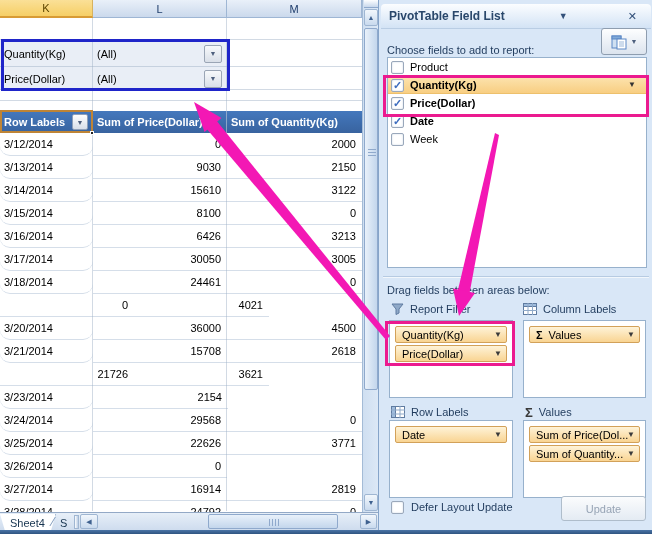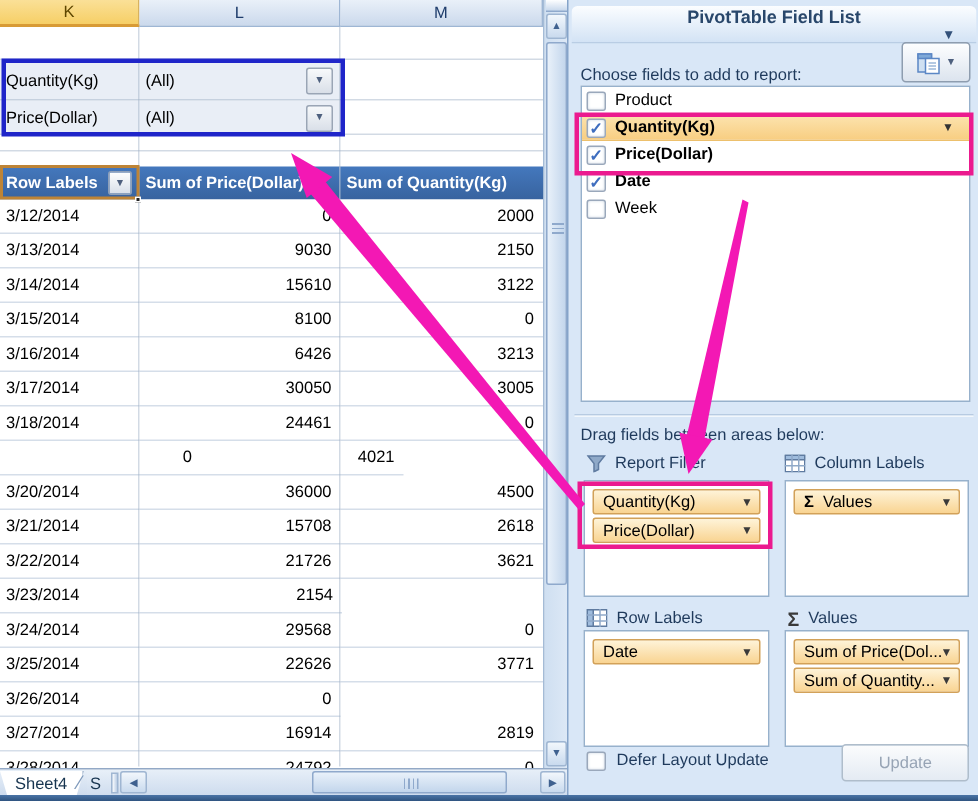--- a/index.html
+++ b/index.html
@@ -44,21 +44,21 @@
   .phdd { position:absolute; left:72px; top:3px; width:16px; height:16px;
           background:linear-gradient(#FDFEFE,#D8DFE9); border:1px solid #8EA0B9; border-radius:2px;
           display:flex; align-items:center; justify-content:center; z-index:4; }
   .activecell { position:absolute; left:0; top:110px; width:93px; height:23px;
                 border:2px solid #BE8436; z-index:5; }
   .fillhandle { position:absolute; left:90px; top:131px; width:4px; height:4px; background:#222; border:1px solid #fff; z-index:6; }
 
   .drows { position:absolute; left:0; top:133px; width:362px; height:379px; overflow:hidden; z-index:2; background:#fff; }
   .drow { display:flex; height:23px; }
   .dcell { border-bottom:1px solid #D5DEE9; display:flex; align-items:center; height:100%; }
-  .dcell.c0 { width:93px; padding-left:4px; }
+  .dcell.c0 { width:93px; padding-left:4px;border-radius:10px; }
   .dcell.c1 { width:134px; justify-content:flex-end; padding-right:6px; }
   .dcell.c2 { width:135px; justify-content:flex-end; padding-right:6px; }
 
   
   .vscroll { position:absolute; left:362px; top:0; width:16px; height:512px;
              background:linear-gradient(90deg,#CFDFF1,#DCE8F6); border-left:1px solid #A4BBD6; z-index:4; }
   .vs-split { position:absolute; left:1px; top:0; width:14px; height:8px;
               background:linear-gradient(#FDFEFF,#C8D8EC); border-bottom:1px solid #8FA9CC; }
   .sbtn { position:absolute; left:1px; width:14px; height:17px;
           background:linear-gradient(#F2F7FC,#C9DAEE); border:1px solid #9FB6D2; border-radius:2px;
@@ -89,21 +89,21 @@
 
   .bottomstrip { position:absolute; left:0; top:530px; width:652px; height:4px;
                  background:linear-gradient(#4A74A6,#2F5480); z-index:8; }
 
   
   .pane { position:absolute; left:378px; top:0; width:274px; height:530px;
           background:#D9E7F7; border-left:1px solid #86A4C9; z-index:2; }
   .pane-title { position:absolute; left:2px; top:4px; width:270px; height:25px;
                 background:linear-gradient(#FBFDFF,#D3E3F5); border-bottom:1px solid #B9CDE4;
                 border-radius:4px 4px 0 0; display:flex; align-items:center; padding:0 8px;
-                color:#29476B; font-weight:bold; font-size:12px;flex-direction:column; }
+                color:#29476B; font-weight:bold; font-size:12px; }
   .pt-ico { margin-left:auto; color:#33517A; font-size:9px; padding:0 6px; font-weight:normal; }
   .pt-x { font-size:11px; }
 
   .choose { position:absolute; left:8px; top:44px; color:#1F3A5C; }
   .laybtn { position:absolute; left:222px; top:28px; width:46px; height:27px;
             background:linear-gradient(#FDFEFF,#DCE4EE); border:1px solid #8E9DAF; border-radius:3px;
             display:flex; align-items:center; justify-content:center; gap:4px; }
 
   .fieldbox { position:absolute; left:8px; top:57px; width:260px; height:211px;
               background:#fff; border:1px solid #97B1CC; overflow:hidden; }
@@ -242,21 +242,20 @@
           <div class="dcell c0">3/20/2014</div>
           <div class="dcell c1">36000</div>
           <div class="dcell c2">4500</div>
         </div>
         <div class="drow">
           <div class="dcell c0">3/21/2014</div>
           <div class="dcell c1">15708</div>
           <div class="dcell c2">2618</div>
         </div>
         <div class="drow">
-          <div class="dcell c0">3/22/2014</div>
           <div class="dcell c1">21726</div>
           <div class="dcell c2">3621</div>
         </div>
         <div class="drow">
           <div class="dcell c0">3/23/2014</div>
           <div class="dcell c2">2154</div>
         </div>
         <div class="drow">
           <div class="dcell c0">3/24/2014</div>
           <div class="dcell c1">29568</div>

